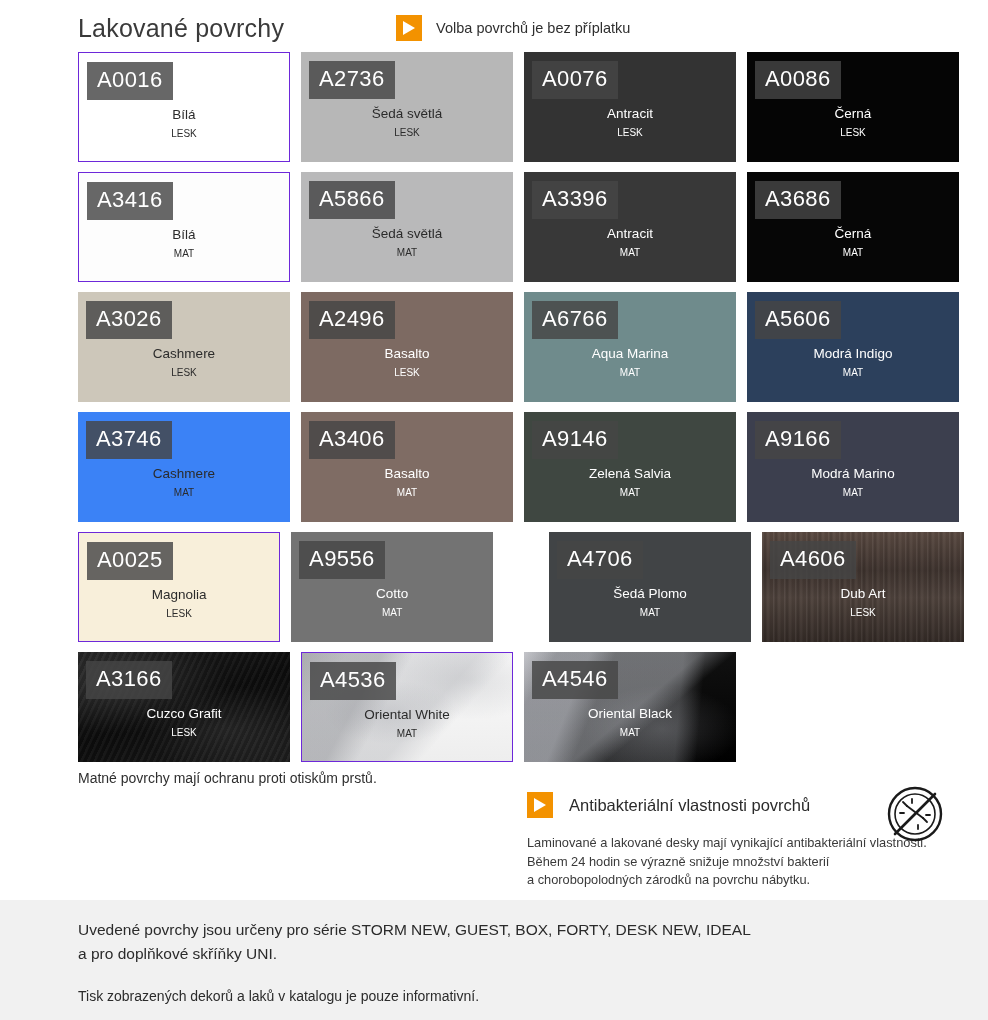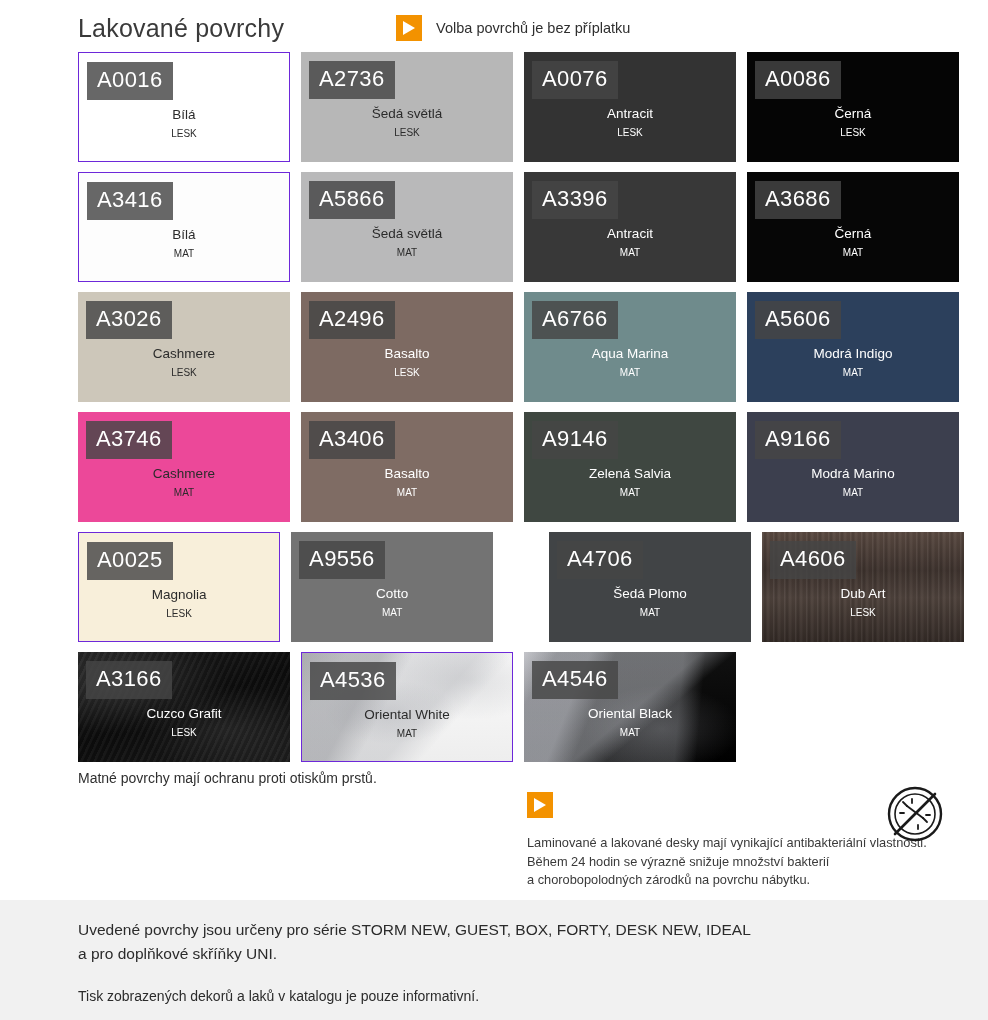--- a/index.html
+++ b/index.html
@@ -299,21 +299,21 @@
       <div class="swatch light-text" style="background:#2c405c;">
         <div class="code">A5606</div>
         <div class="labels">
           <span class="nm">Modrá Indigo</span>
           <span class="fin">MAT</span>
         </div>
       </div>
     </div>
 
     <div class="row">
-      <div class="swatch dark-text" style="background:#ec4899;">
+      <div class="swatch dark-text" style="background:#3b82f6;">
         <div class="code">A3746</div>
         <div class="labels">
           <span class="nm">Cashmere</span>
           <span class="fin">MAT</span>
         </div>
       </div>
       <div class="swatch light-text" style="background:#7f6c64;">
         <div class="code">A3406</div>
         <div class="labels">
           <span class="nm">Basalto</span>
@@ -396,20 +396,21 @@
 
   <div class="matte-note">Matné povrchy mají ochranu proti otiskům prstů.</div>
 
   <div class="anti-block">
     <div class="anti-head">
       <span class="arrow-badge">
         <svg width="12" height="14" viewBox="0 0 12 14" aria-hidden="true">
           <polygon points="0,0 12,7 0,14" fill="#ffffff"></polygon>
         </svg>
       </span>
+      <span class="anti-title">Antibakteriální vlastnosti povrchů</span>
     </div>
 
     <div class="anti-icon">
       <svg width="60" height="60" viewBox="0 0 60 60" aria-hidden="true">
         <circle cx="30" cy="30" r="26" fill="none" stroke="#1a1a1a" stroke-width="2.4"></circle>
         <circle cx="30" cy="30" r="20" fill="none" stroke="#1a1a1a" stroke-width="1.6"></circle>
         <g stroke="#1a1a1a" stroke-width="1.8" stroke-linecap="round">
           <line x1="22" y1="22" x2="38" y2="34"></line>
           <line x1="22" y1="22" x2="18" y2="18"></line>
           <line x1="38" y1="34" x2="42" y2="38"></line>

